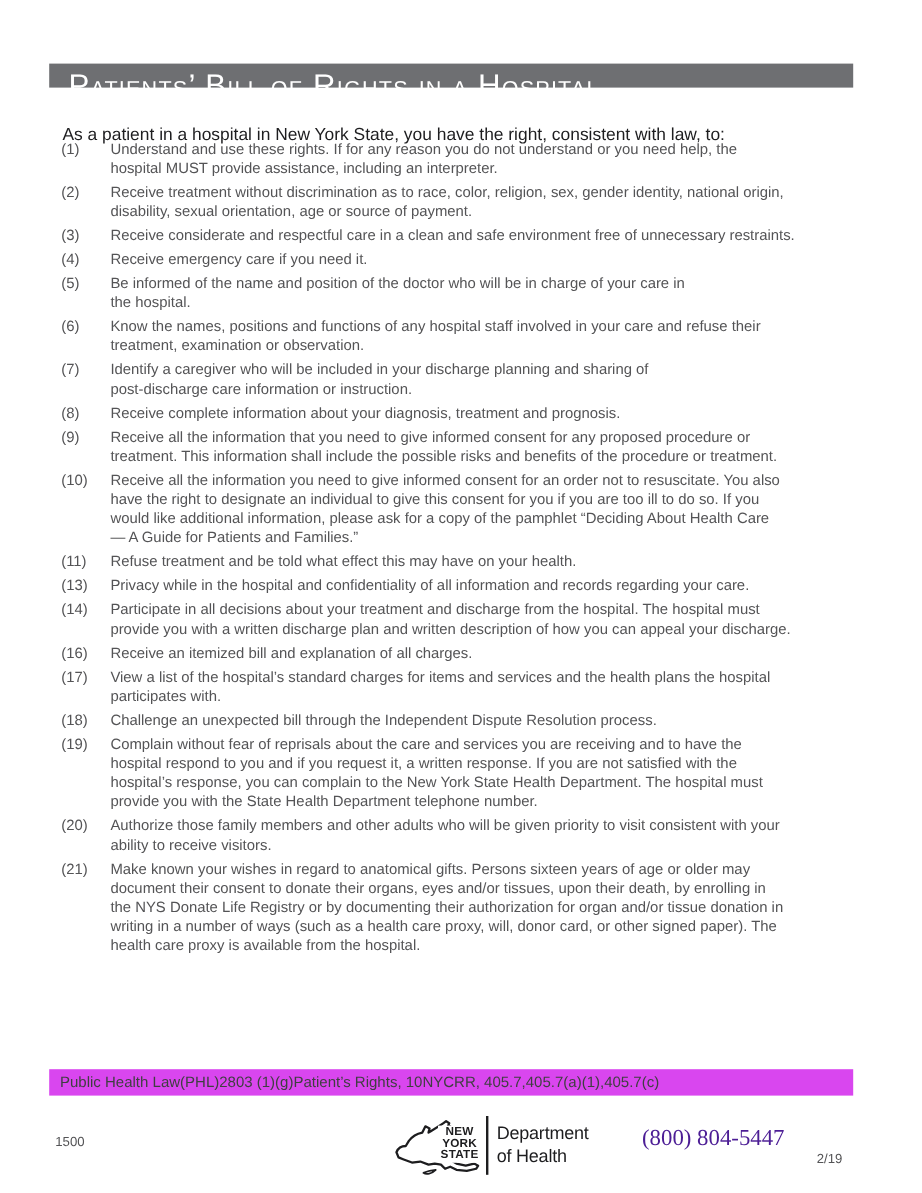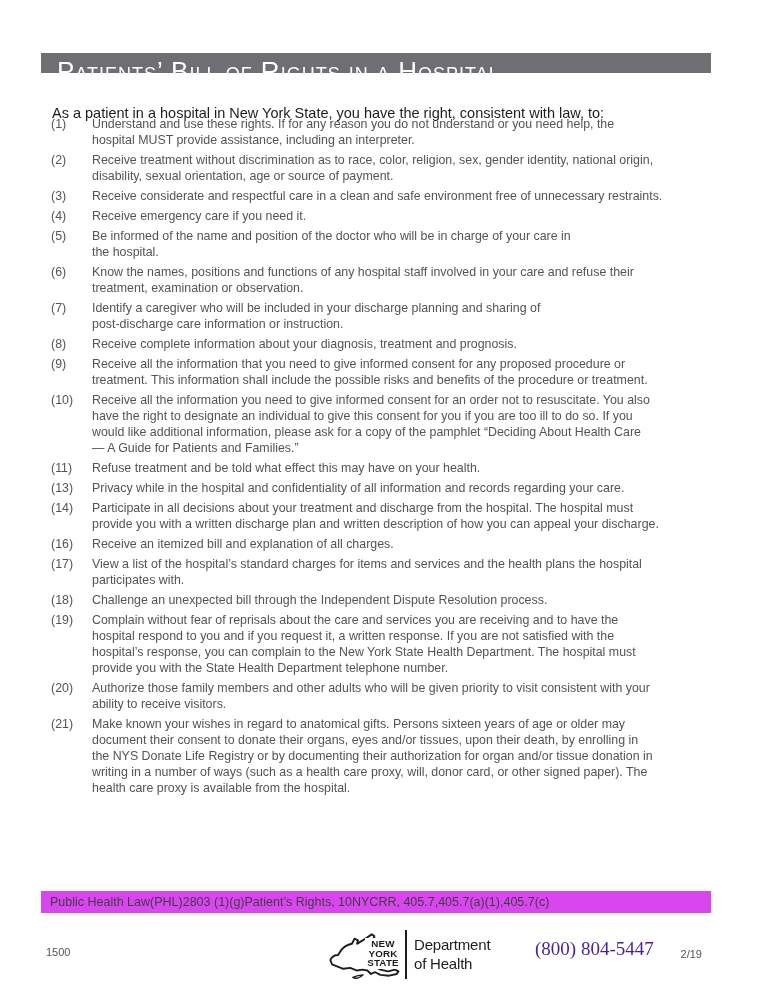--- a/index.html
+++ b/index.html
@@ -66,21 +66,21 @@
   }
   .footer {
     position:absolute; left:41px; top:923px;
     width:670px; height:62px;
   }
   .form-number {
     position:absolute; left:5px; top:23px;
     font-size:11px; color:#545456;
   }
   .revision {
-    position:absolute; right:9px; top:25px;
+    position:absolute; right:9px; top:37px;
     font-size:11px; color:#545456;
   }
   .phone {
     position:absolute; left:480px; top:15px;
     font-family:"Liberation Serif", serif;
     font-size:19px; color:#4c1d95;
     white-space:nowrap;
     margin-left:14px;
   }
   .logo {

